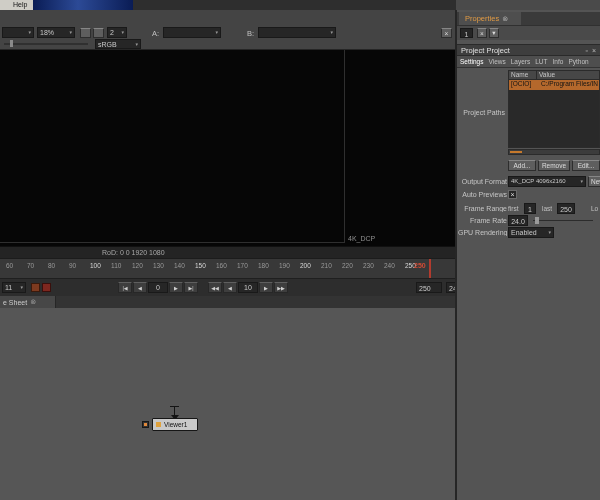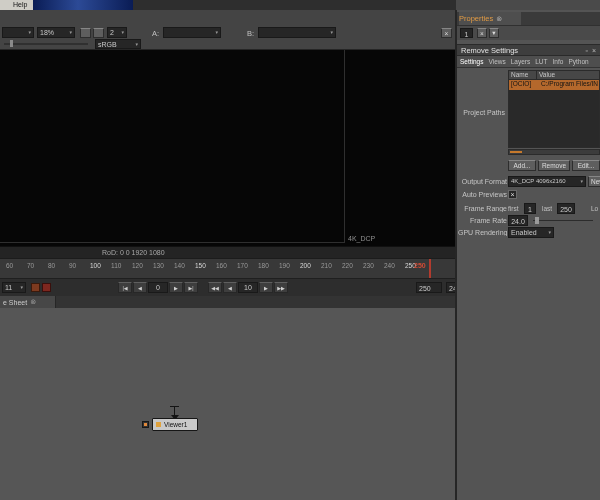--- a/index.html
+++ b/index.html
@@ -146,34 +146,34 @@
     <div style="width:5px;height:5px;background:#e0a23c;flex:none"></div>
     <span style="font-size:6.5px;color:#101010">Viewer1</span>
   </div>
 </div>
 
 <div class="abs" style="left:455px;top:10px;width:2px;height:490px;background:#262626"></div>
 
 <div class="abs" style="left:457px;top:10px;width:143px;height:490px;background:#545454;overflow:hidden">
 
   <div class="abs" style="left:0;top:2px;width:143px;height:13px;background:#3a3a3a">
-    <div class="abs" style="left:2px;top:0;width:62px;height:13px;background:#4e4e4e;display:flex;align-items:center;gap:3px;padding:0 0;box-sizing:border-box">
+    <div class="abs" style="left:2px;top:0;width:62px;height:13px;background:#4e4e4e;display:flex;align-items:center;gap:3px;padding:0 6px;box-sizing:border-box">
       <span style="font-size:7.5px;color:#e09a44">Properties</span>
       <span style="font-size:7px;color:#aaa">⊗</span>
     </div>
   </div>
 
   <div class="abs" style="left:0;top:15px;width:143px;height:15px;background:#4a4a4a;border-top:1px solid #303030;box-sizing:border-box">
     <div class="field" style="left:3px;top:2px;width:13px;height:10px;text-align:center">1</div>
     <div class="btn" style="left:20px;top:2px;width:10px;height:10px">×</div>
     <div class="btn" style="left:32px;top:2px;width:10px;height:10px">▾</div>
   </div>
 
   <div class="abs" style="left:0;top:34px;width:143px;height:12px;background:#3e3e3e;border-top:1px solid #2a2a2a;border-bottom:1px solid #2a2a2a;box-sizing:border-box;display:flex;align-items:center;padding:0 4px;gap:4px">
-    <span style="font-size:7.5px;color:#e0e0e0;flex:1">Remove Settings</span>
+    <span style="font-size:7.5px;color:#e0e0e0;flex:1">Project Project</span>
     <span style="font-size:7px;color:#bbb">▫</span>
     <span style="font-size:7px;color:#bbb">×</span>
   </div>
 
   <div class="abs" style="left:0;top:46px;width:143px;height:12px;background:#4e4e4e;border-bottom:1px solid #333;box-sizing:border-box;display:flex;align-items:center;gap:5px;padding:0 3px">
     <span class="ptab active">Settings</span>
     <span class="ptab">Views</span>
     <span class="ptab">Layers</span>
     <span class="ptab">LUT</span>
     <span class="ptab">Info</span>

